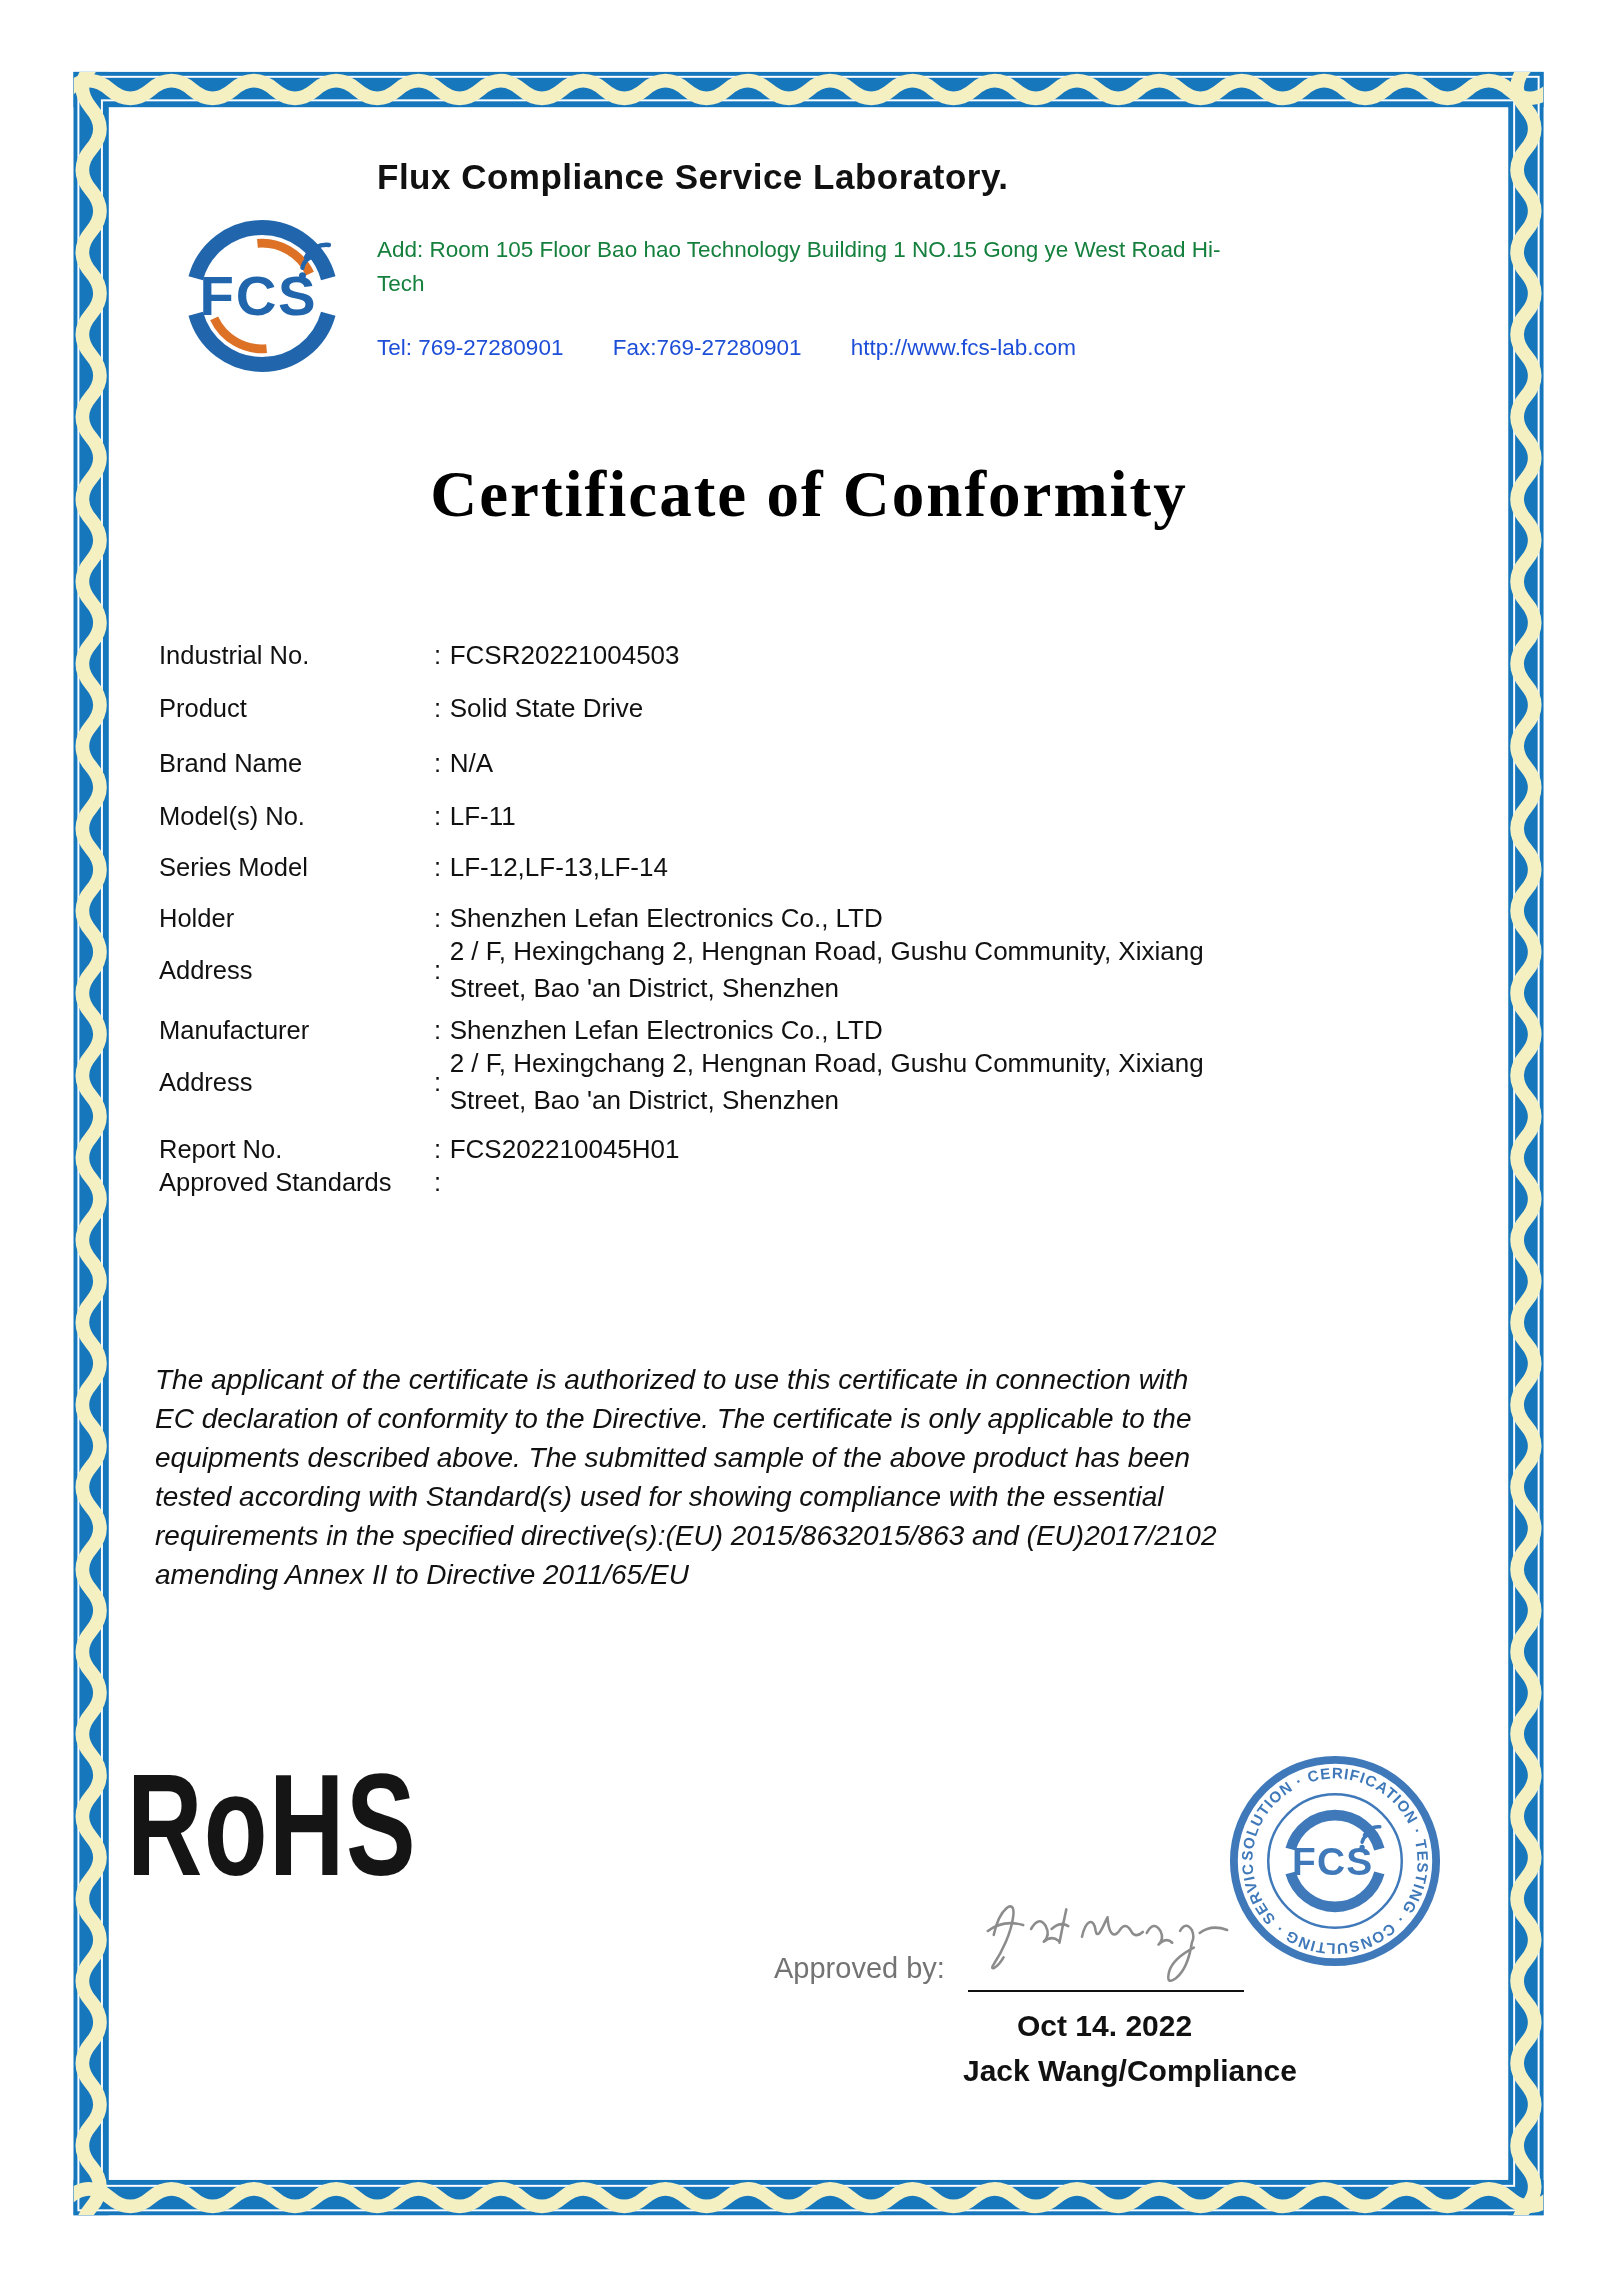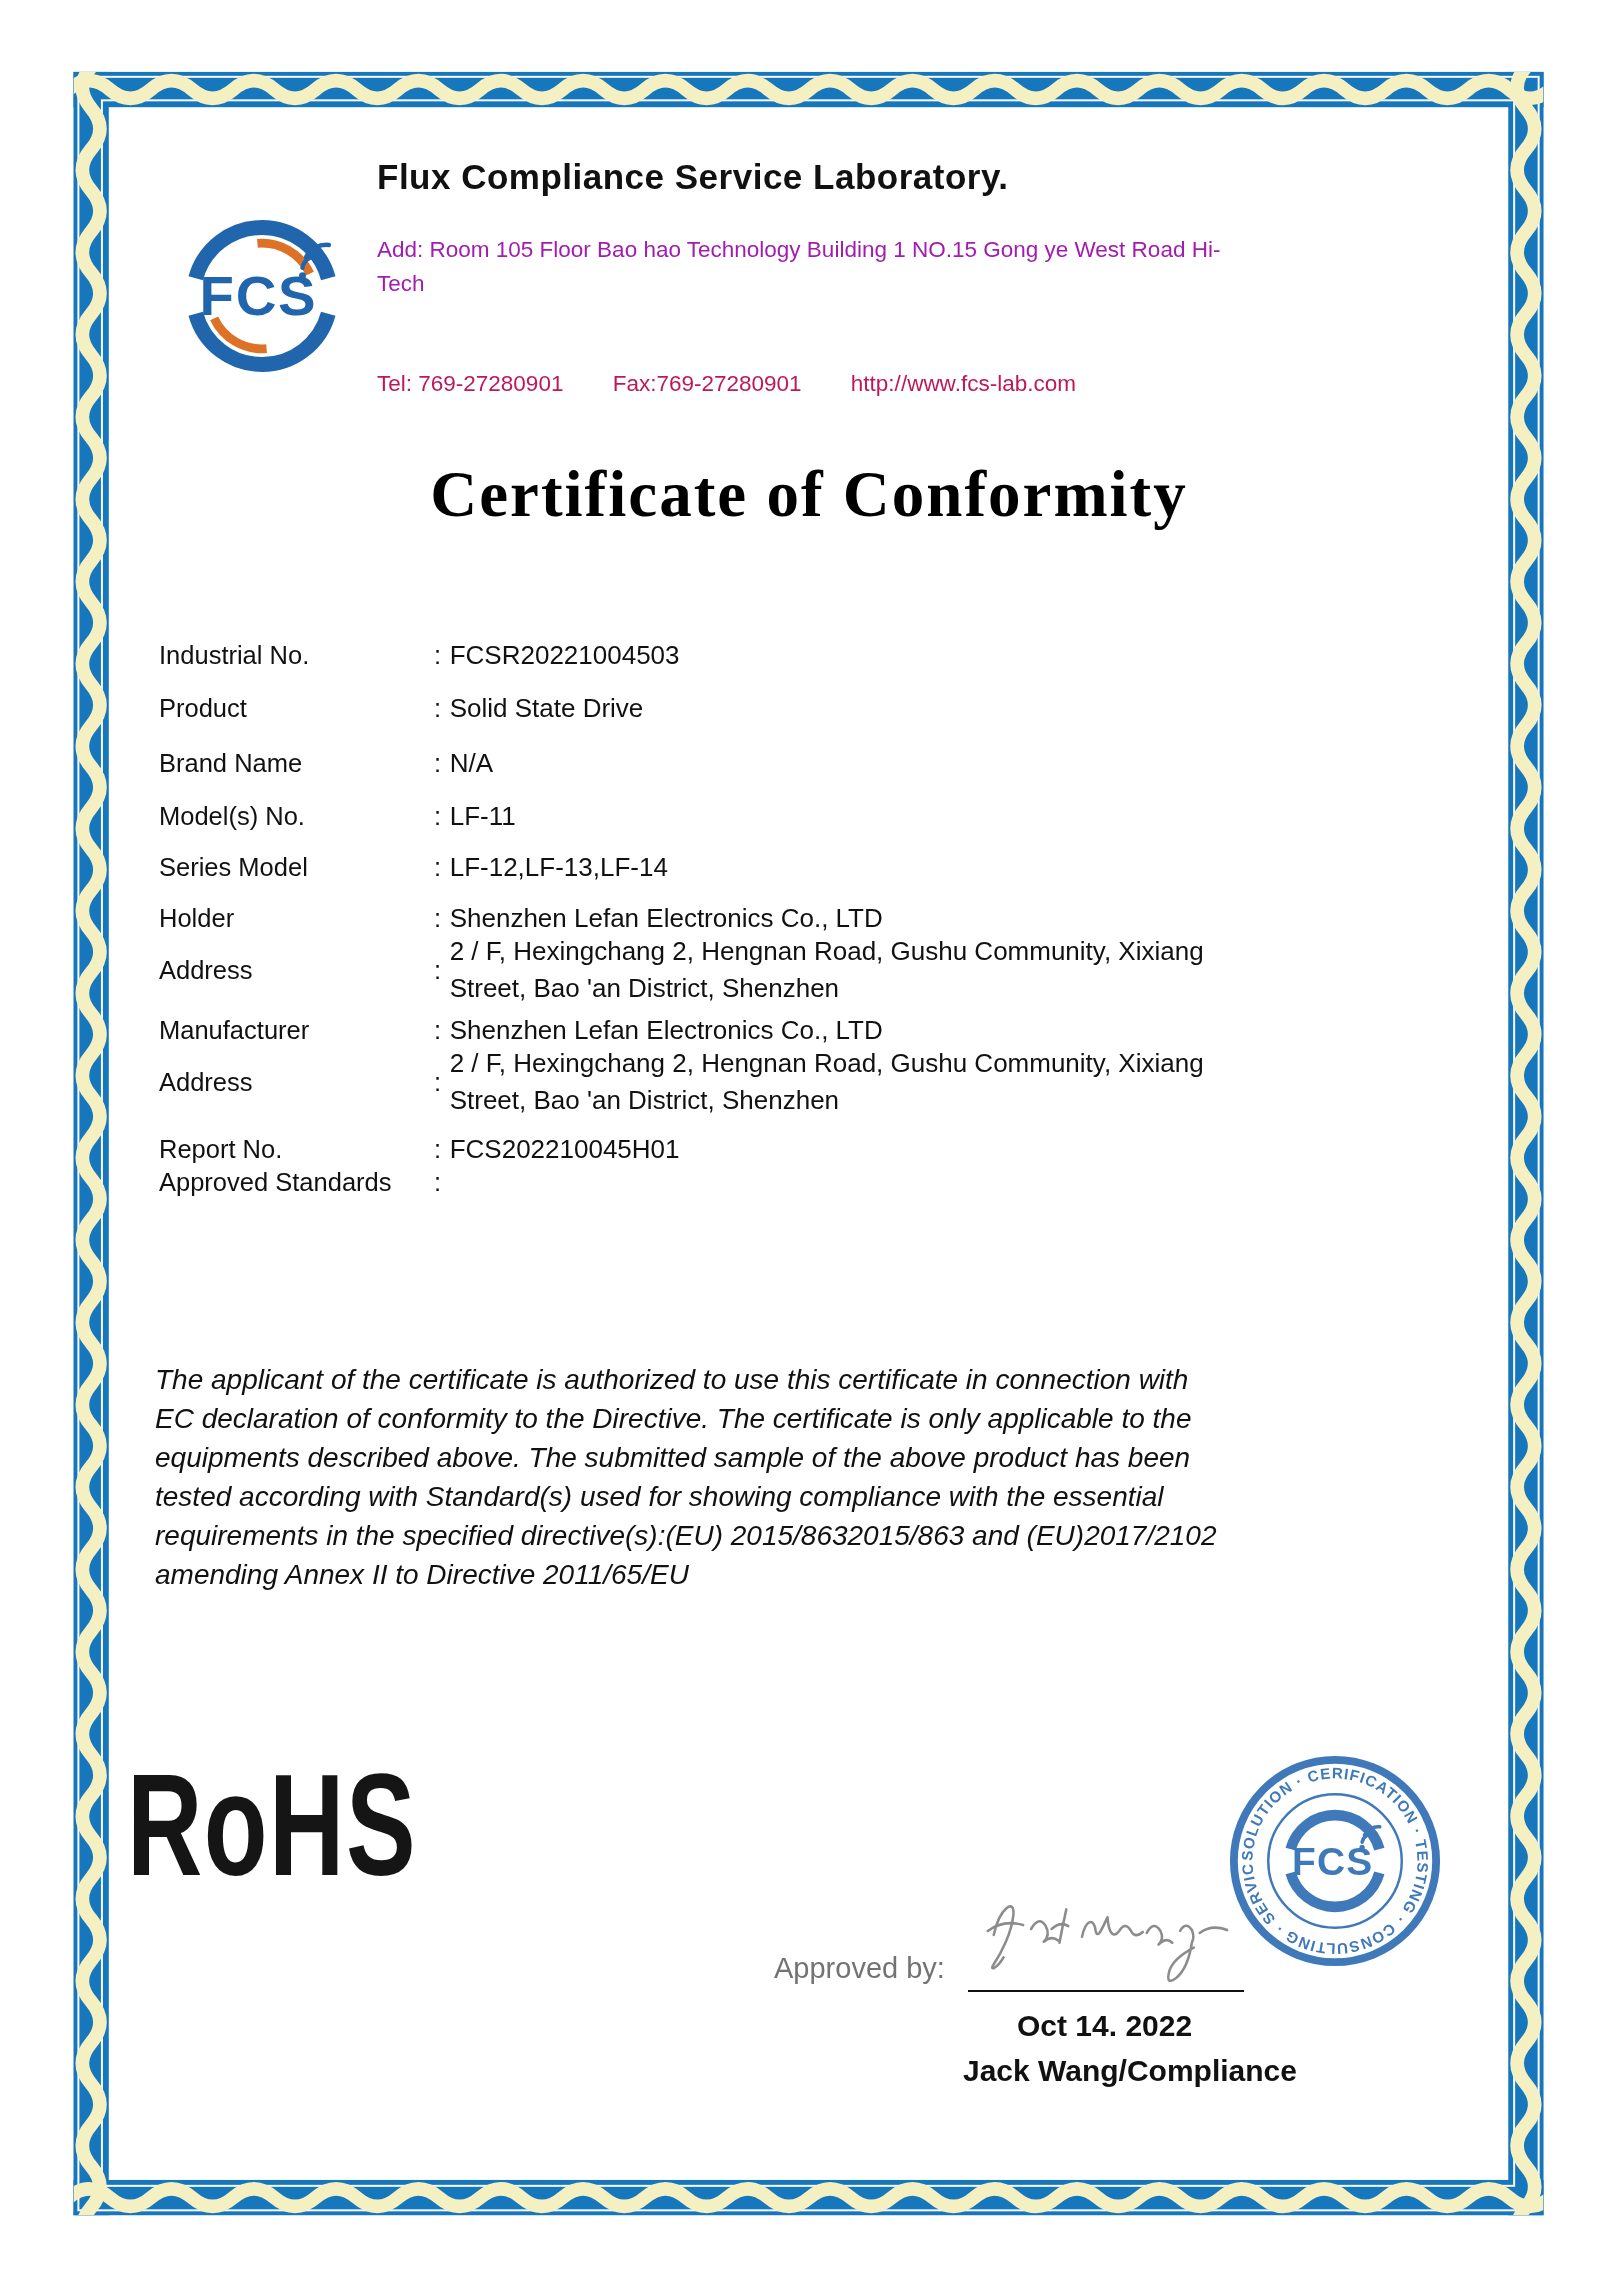--- a/index.html
+++ b/index.html
@@ -7,22 +7,22 @@
     position:relative;width:1619px;height:2294px;background:#ffffff;
     font-family:"Liberation Sans","DejaVu Sans",sans-serif;color:#1a1a1a;
     overflow:hidden;margin:0 auto;
   }
   .abs{position:absolute;}
   
   #border-svg{position:absolute;left:0;top:0;width:1619px;height:2294px;}
   
   .logo-box{left:174px;top:204px;width:176px;height:184px;}
   .company-name{left:377px;top:157px;font-size:35px;font-weight:bold;letter-spacing:0.5px;color:#111;}
-  .company-addr{left:377px;top:233px;font-size:22.5px;line-height:34px;color:#a21caf;width:882px;}
-  .contact-row{left:377px;top:335px;font-size:22.5px;color:#be185d;margin-top:36px;}
+  .company-addr{left:377px;top:233px;font-size:22.5px;line-height:34px;color:#15803d;width:882px;}
+  .contact-row{left:377px;top:335px;font-size:22.5px;color:#1d4ed8;}
   .contact-row span{margin-right:43px;}
   
   .cert-title{
     left:74px;top:457px;width:1470px;text-align:center;
     font-family:Liberation Serif, serif;
     font-size:65px;font-weight:bold;letter-spacing:2px;color:#000;
   }
   
   .field-row{position:absolute;left:159px;display:flex;align-items:center;}
   .field-row .lbl{width:275px;flex:0 0 275px;font-size:25.5px;color:#111;}

